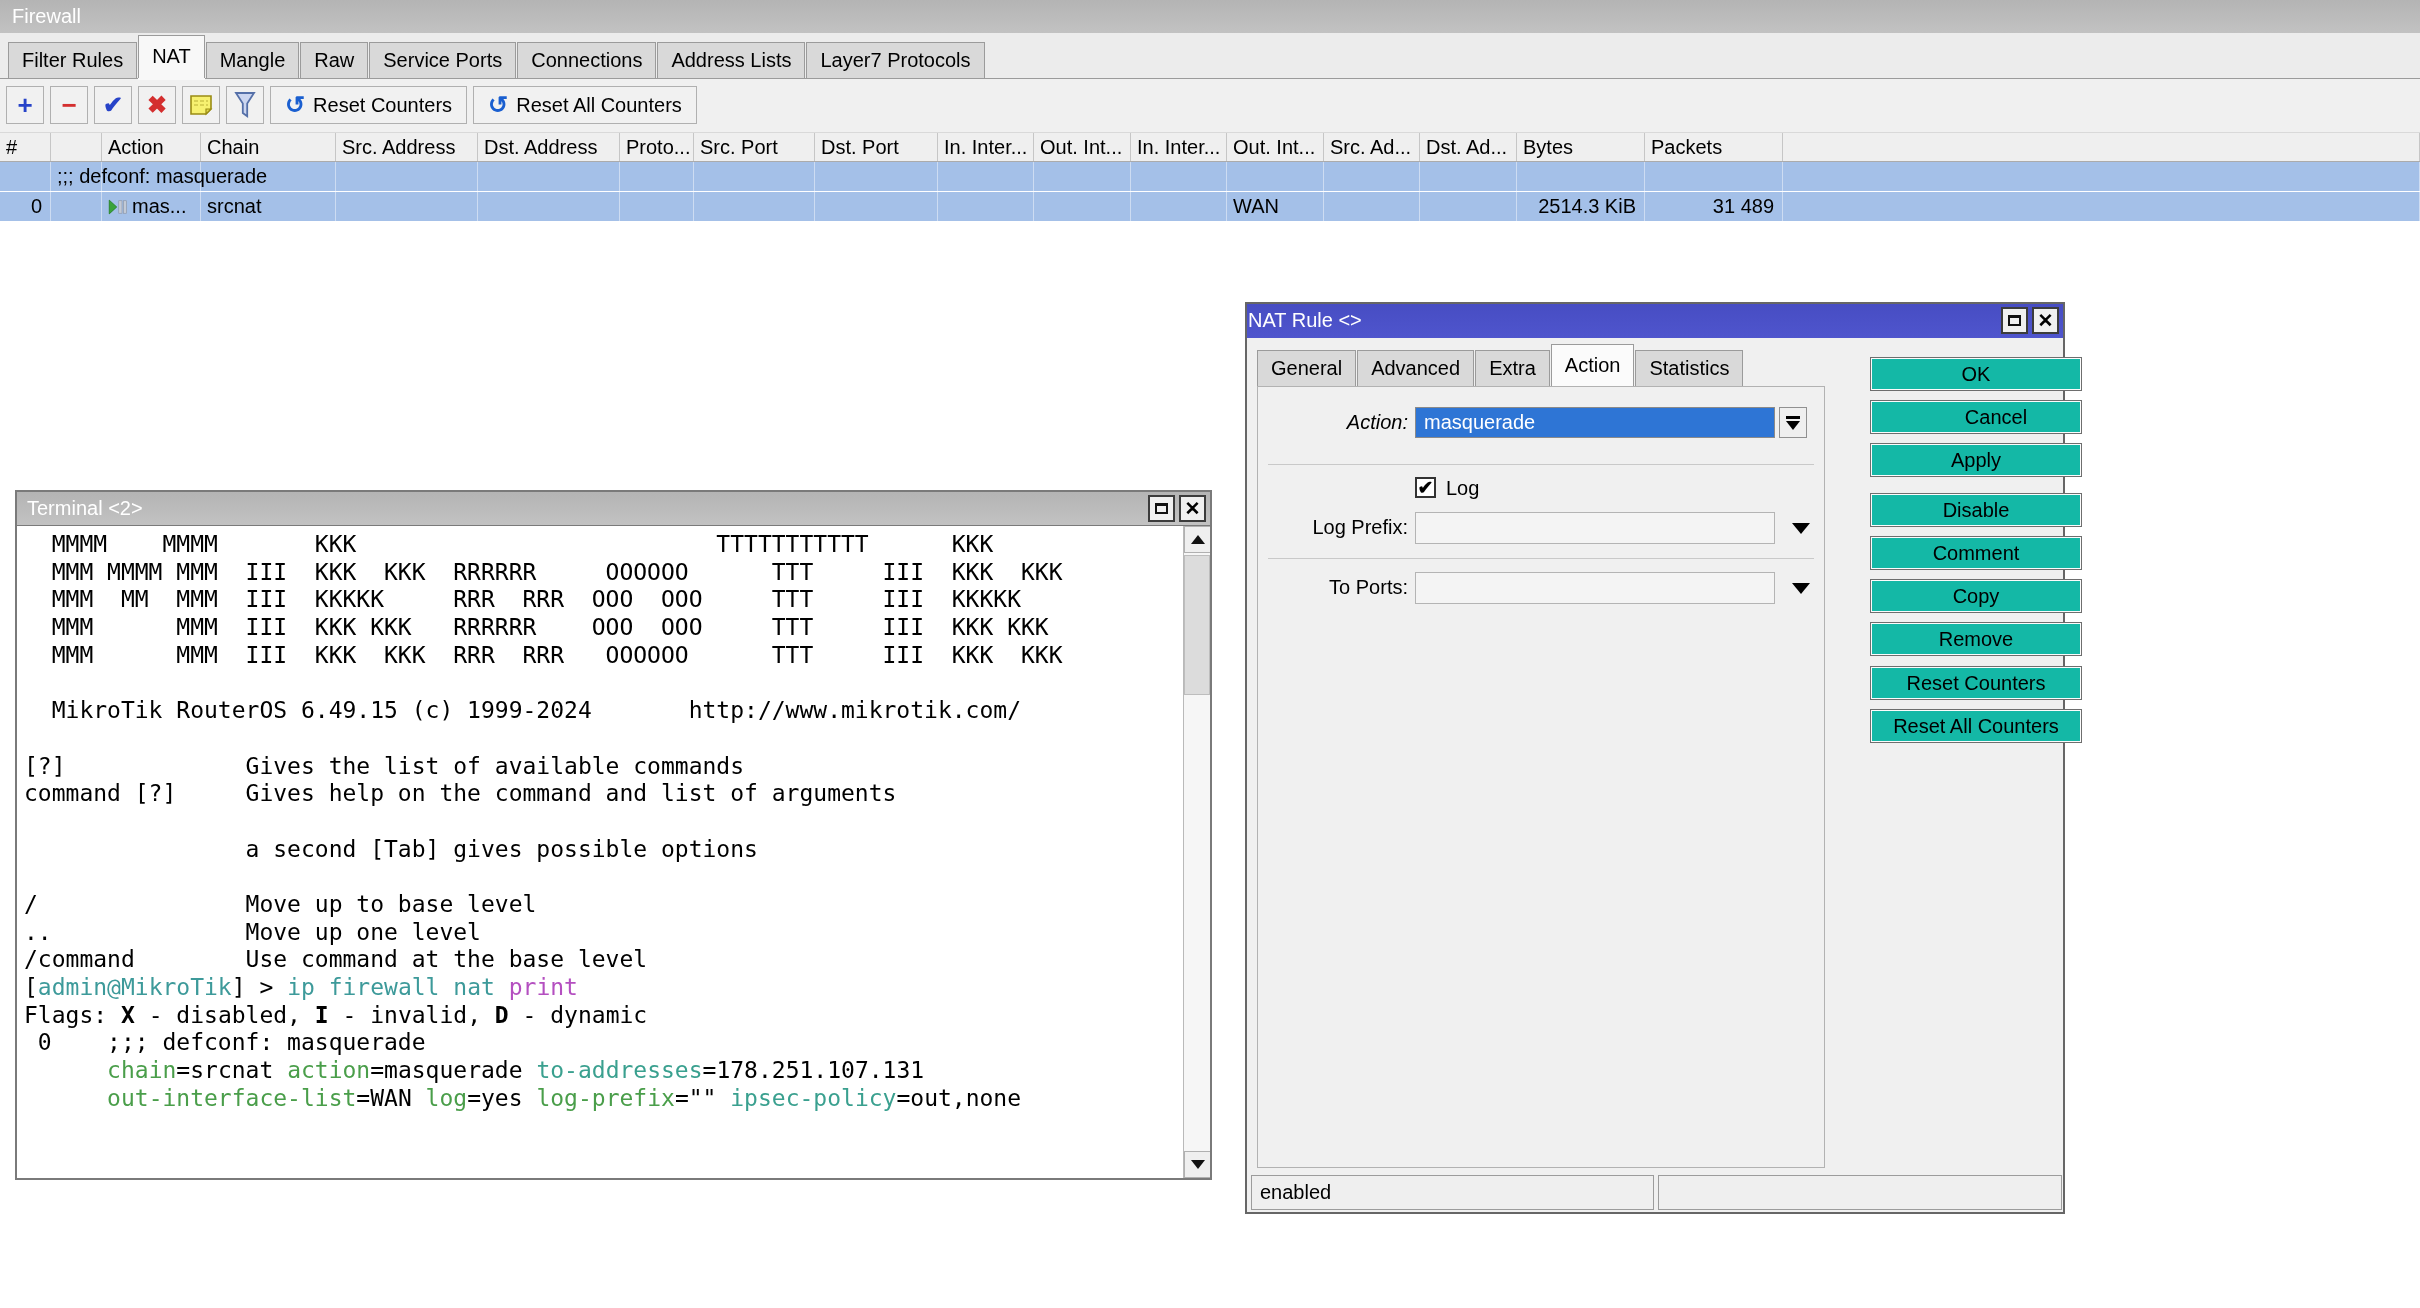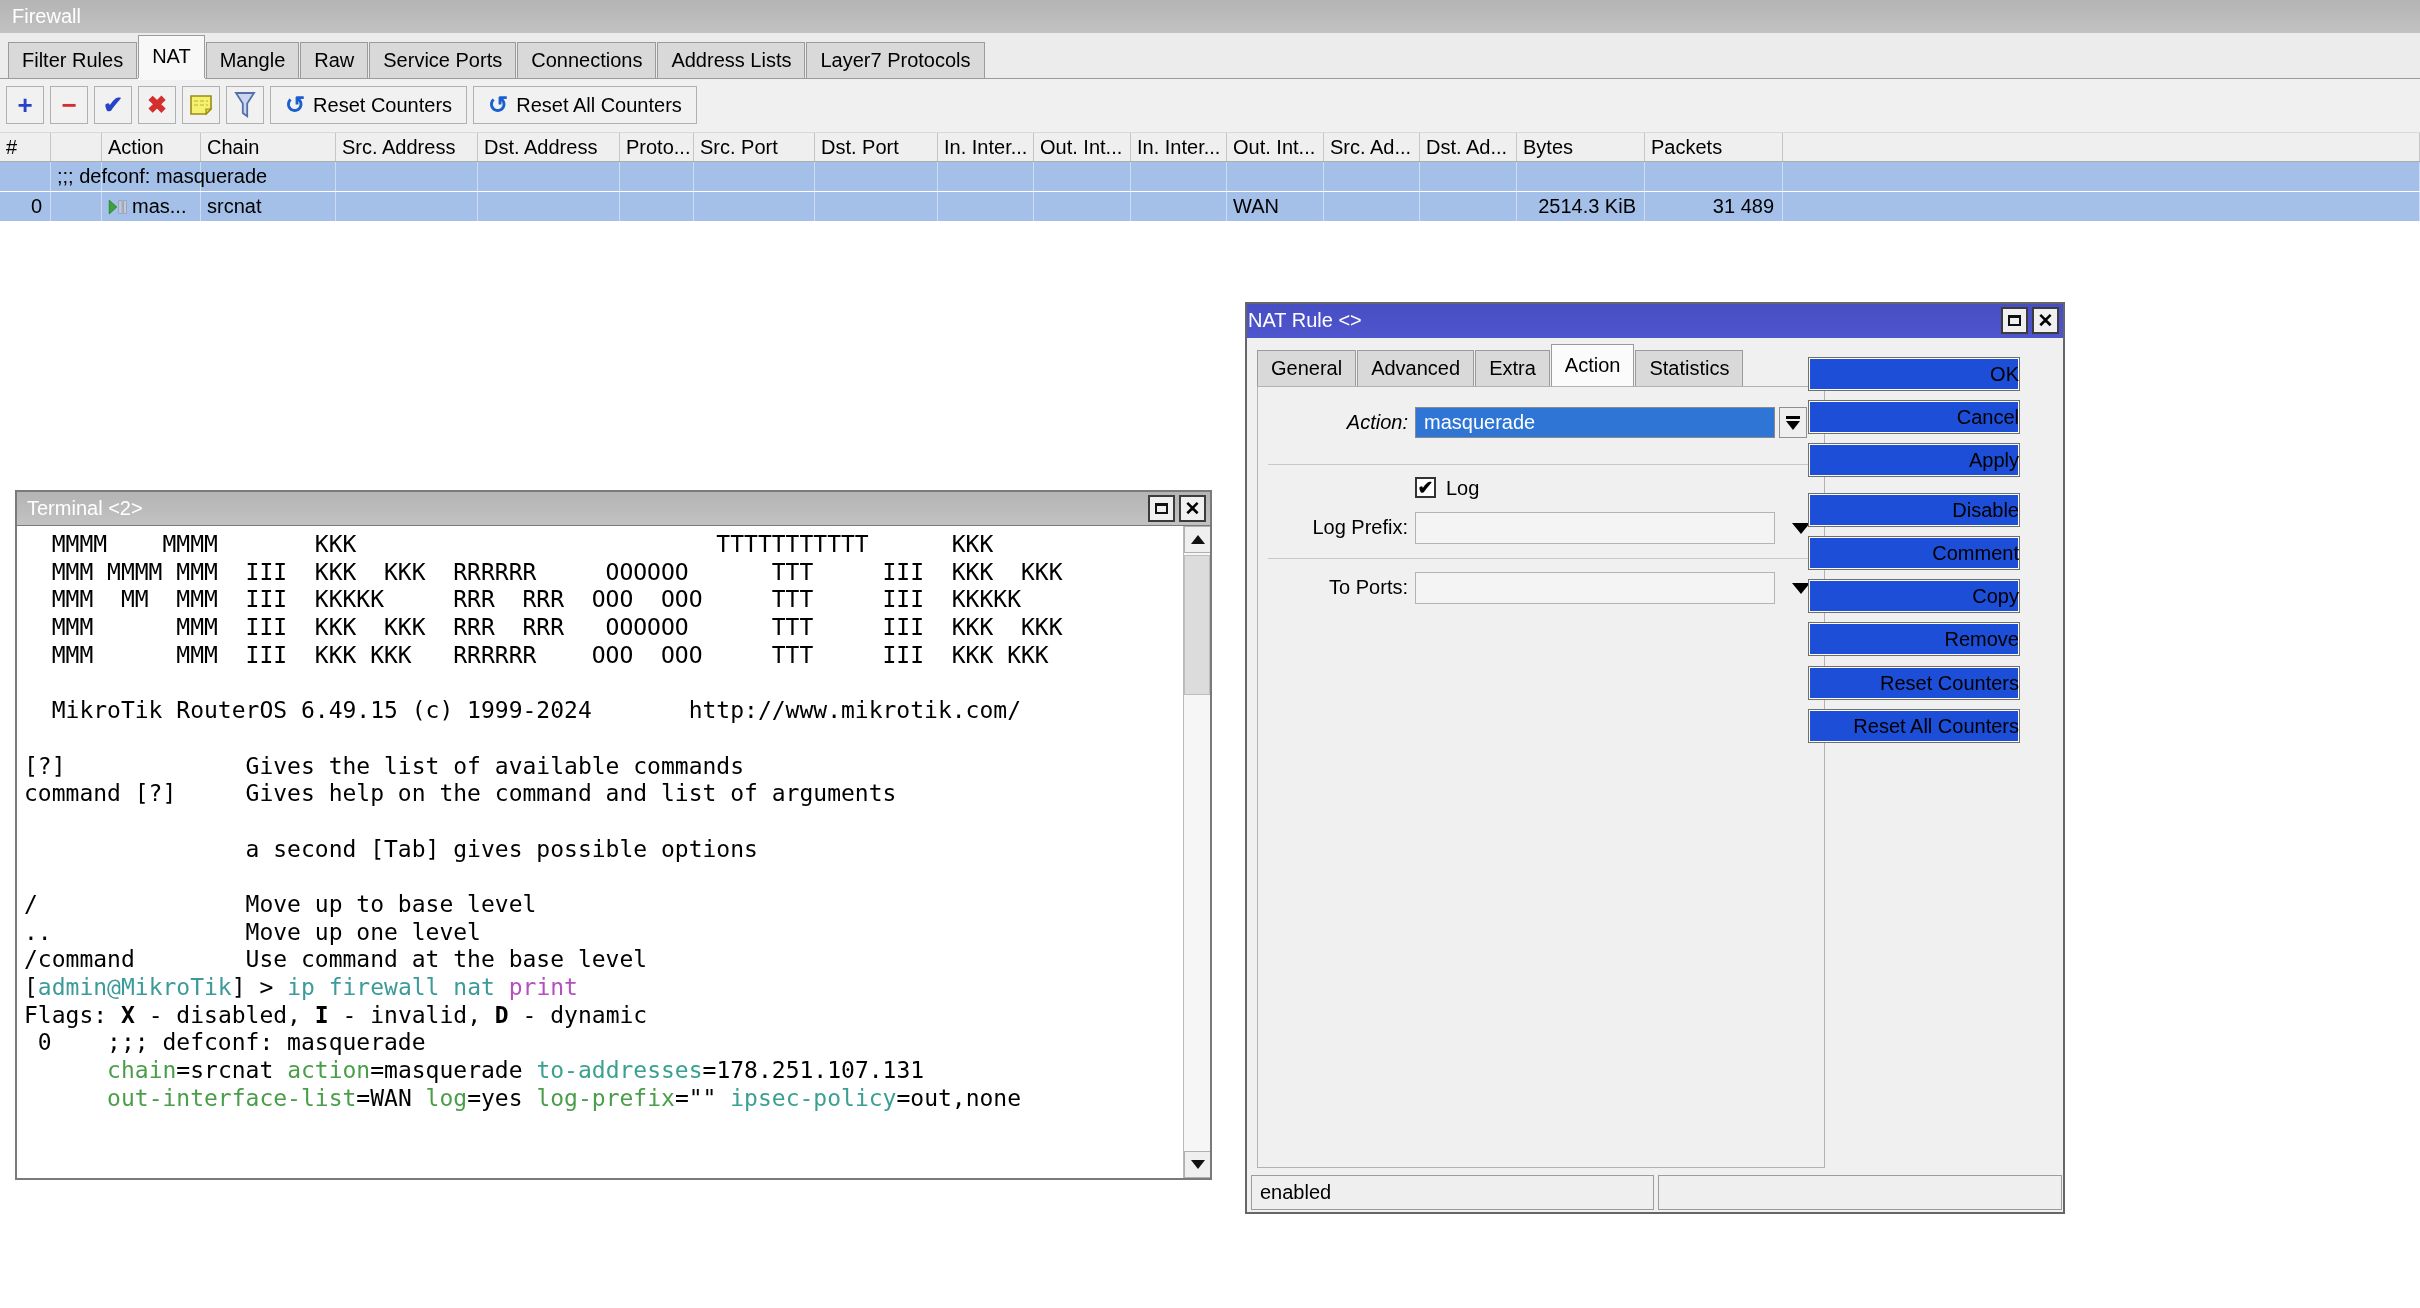--- a/index.html
+++ b/index.html
@@ -140,22 +140,22 @@
   .chk-label { position:absolute; left:188px; line-height:22px; }
   .field {
     position:absolute; left:157px; width:360px; height:32px;
     background:#f4f4f4; border:1px solid #b4b4b4;
   }
   .plain-arrow {
     position:absolute; left:534px; width:0; height:0;
     border-left:9px solid transparent; border-right:9px solid transparent; border-top:11px solid #000;
   }
   .dlg-btn {
-    position:absolute; left:561px; width:212px; height:34px; background:#1d4ed8;
-    border:1px solid #6e6e6e; text-align:right; line-height:32px; box-shadow:inset 0 0 0 1px #fcfcfc;
+    position:absolute; left:623px; width:212px; height:34px; background:#14b8a6;
+    border:1px solid #6e6e6e; text-align:center; line-height:32px; box-shadow:inset 0 0 0 1px #fcfcfc;
   }
   .status-cell {
     position:absolute; top:871px; height:35px; background:#efefef; border:1px solid #9c9c9c;
     line-height:33px; padding-left:8px;
   }
   #status-left { left:4px; width:403px; }
   #status-right { left:411px; width:404px; }
 </style>
 </head>
 <body>
@@ -292,22 +292,22 @@
         <div class="win-btn close">
             <span>✕</span>
           </div>
       </div>
     </div>
     <div class="term-content">
       <div id="term-lines">
           <div class="term-line"><span class="t-k">  MMMM    MMMM       KKK                          TTTTTTTTTTT      KKK</span></div>
           <div class="term-line"><span class="t-k">  MMM MMMM MMM  III  KKK  KKK  RRRRRR     OOOOOO      TTT     III  KKK  KKK</span></div>
           <div class="term-line"><span class="t-k">  MMM  MM  MMM  III  KKKKK     RRR  RRR  OOO  OOO     TTT     III  KKKKK</span></div>
+          <div class="term-line"><span class="t-k">  MMM      MMM  III  KKK KKK   RRRRRR    OOO  OOO     TTT     III  KKK KKK</span></div>
           <div class="term-line"><span class="t-k">  MMM      MMM  III  KKK  KKK  RRR  RRR   OOOOOO      TTT     III  KKK  KKK</span></div>
-          <div class="term-line"><span class="t-k">  MMM      MMM  III  KKK KKK   RRRRRR    OOO  OOO     TTT     III  KKK KKK</span></div>
           <div class="term-line"><span class="t-k"></span></div>
           <div class="term-line"><span class="t-k">  MikroTik RouterOS 6.49.15 (c) 1999-2024       http://www.mikrotik.com/</span></div>
           <div class="term-line"><span class="t-k"></span></div>
           <div class="term-line"><span class="t-k">[?]             Gives the list of available commands</span></div>
           <div class="term-line"><span class="t-k">command [?]     Gives help on the command and list of arguments</span></div>
           <div class="term-line"><span class="t-k"></span></div>
           <div class="term-line"><span class="t-k">                a second [Tab] gives possible options</span></div>
           <div class="term-line"><span class="t-k"></span></div>
           <div class="term-line"><span class="t-k">/               Move up to base level</span></div>
           <div class="term-line"><span class="t-k">..              Move up one level</span></div>

